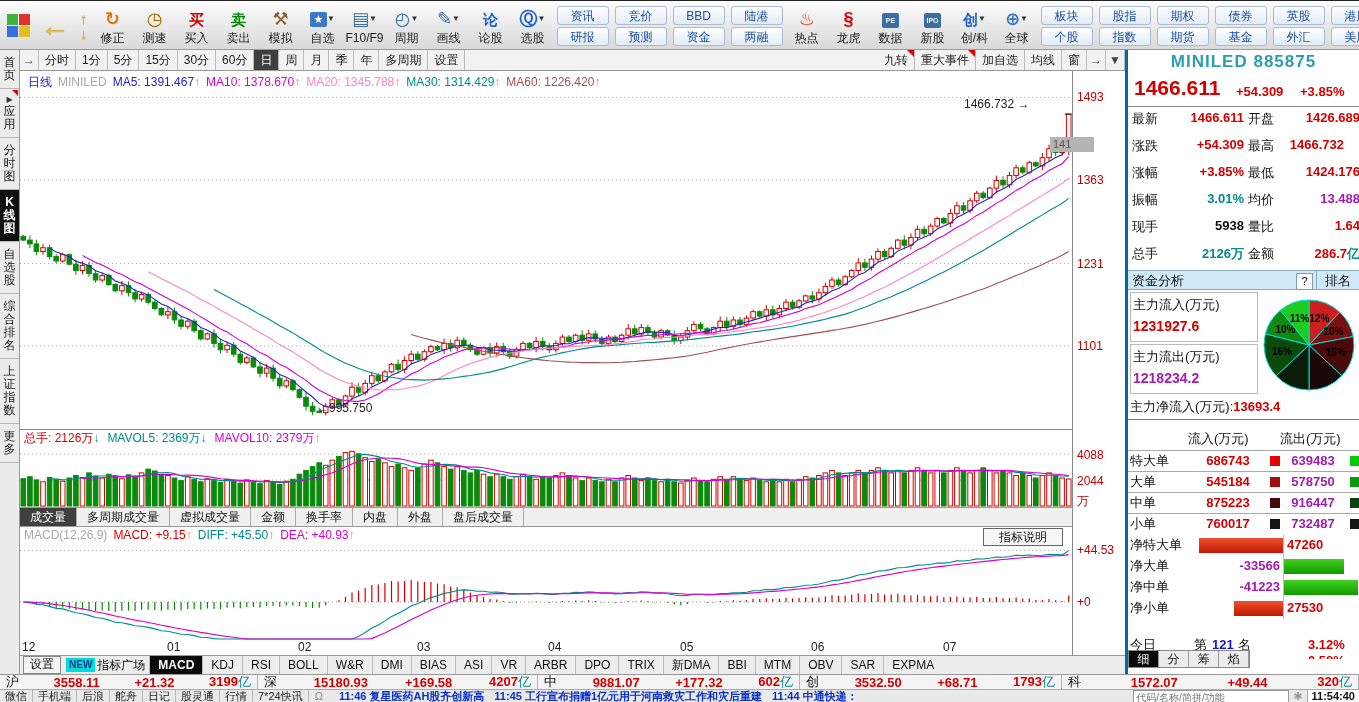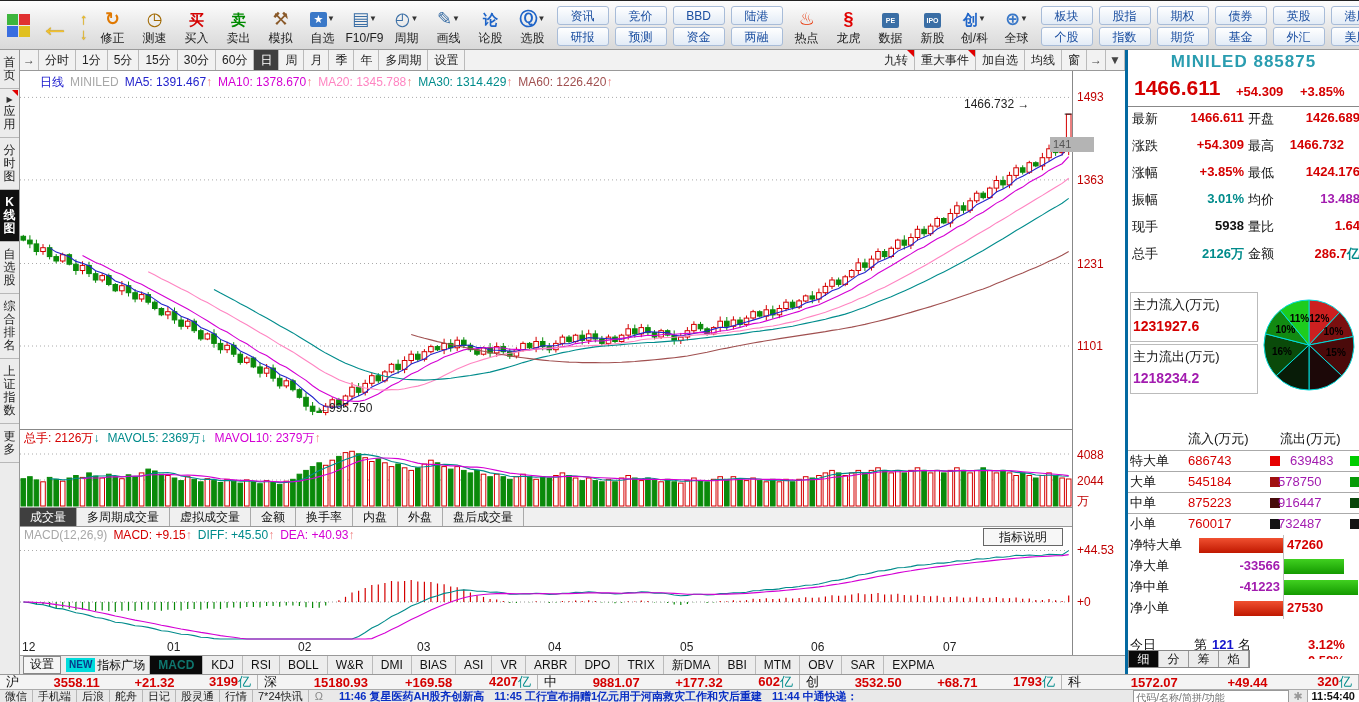--- a/index.html
+++ b/index.html
@@ -32,21 +32,21 @@
   .pb-right{margin-left:auto;display:flex}
   .badge::after{content:"";position:absolute;right:0;top:0;border-left:7px solid transparent;border-top:7px solid #e00000}
   
   #sidebar{position:absolute;left:0;top:50px;width:20px;height:624px;background:#ececec;border-right:1px solid #999;box-sizing:border-box}
   .sb-item{width:100%;text-align:center;font-size:12px;line-height:13px;color:#222;border-bottom:1px solid #b8b8b8;padding:6px 0;white-space:pre-line;cursor:pointer;box-sizing:border-box;position:relative}
   .sb-item.sel{background:#101010;color:#fff;font-weight:bold}
   .sb-ic{font-size:8px;color:#333;line-height:10px}
   .sb-item .corner::after{content:"";position:absolute;right:1px;top:1px;border-left:6px solid transparent;border-top:6px solid #e00000}
   
   #center{position:absolute;left:20px;top:71px;width:1105px;height:603px;background:#fff}
-  #kline-header{position:absolute;left:0;top:0;width:1048px;height:22px;line-height:22px;padding-left:20px;white-space:nowrap;overflow:hidden;font-size:12px}
+  #kline-header{position:absolute;left:0;top:0;width:1048px;height:22px;line-height:22px;padding-left:8px;white-space:nowrap;overflow:hidden;font-size:12px}
   #kline-header span{margin-right:6px}
   #kline-svg{position:absolute;left:0;top:22px}
   #vol-svg{position:absolute;left:0;top:358px}
   #macd-svg{position:absolute;left:0;top:473px}
   #axis-strip{position:absolute;left:1052px;top:0;width:53px;height:584px;border-left:1px solid #888;box-sizing:border-box}
   .ax{position:absolute;left:1057px;font-size:12px;color:#c00000;white-space:nowrap}
   #vol-header{position:absolute;left:4px;top:358px;height:18px;line-height:18px;font-size:12px;white-space:nowrap}
   #vol-header span{margin-right:8px}
   #vol-tabs{position:absolute;left:0;top:436px;width:1052px;height:20px;background:#f0f0f0;border-top:1px solid #999;border-bottom:1px solid #999;box-sizing:border-box;display:flex}
   .vt{padding:0 10px;line-height:18px;font-size:12px;border-right:1px solid #aaa;cursor:pointer;white-space:nowrap}
@@ -55,21 +55,21 @@
   #macd-header span{margin-right:6px}
   #macd-info{position:absolute;left:963px;top:457px;width:80px;height:18px;line-height:16px;text-align:center;font-size:12px;
     background:#f7f7f7;border:1px solid #666;box-sizing:border-box;cursor:pointer}
   #month-axis{position:absolute;left:0;top:569px;width:1052px;height:15px;font-size:12px;color:#222}
   .mo{position:absolute;top:0}
   #ind-tabs{position:absolute;left:0;top:584px;width:1105px;height:19px;background:#ededed;border-top:1px solid #999;box-sizing:border-box;display:flex;align-items:center;overflow:hidden}
   .it-btn{margin:0 3px;padding:0 6px;height:16px;line-height:15px;font-size:12px;border:1px solid #888;background:#f5f5f5;cursor:pointer;white-space:nowrap}
   .it-new{background:#00dcdc;color:#083a8a;font-weight:bold;font-size:10px;padding:0 3px;height:14px;line-height:14px;margin:0 2px;cursor:pointer}
   .it-plaza{font-size:12px;margin-right:4px;cursor:pointer}
   .it-tab{padding:0 8px;line-height:18px;font-size:12px;border-left:1px solid #bbb;cursor:pointer;white-space:nowrap}
-  .it-tab.sel{background:#0a0a0a;color:#0f766e;font-weight:bold}
+  .it-tab.sel{background:#0a0a0a;color:#ffffff;font-weight:bold}
   .marker{position:absolute;font-size:12px;color:#222;white-space:nowrap}
   #price-tag{position:absolute;left:1030px;top:66px;width:44px;height:15px;line-height:15px;background:#b4b4b4;color:#555;font-size:11px;padding-left:3px;box-sizing:border-box;overflow:hidden}
   
   #rightpanel{position:absolute;left:1125px;top:50px;width:234px;height:624px;background:#fff;border-left:3px solid #0369a1;box-sizing:border-box;overflow:hidden}
   .rp{position:absolute;box-sizing:border-box}
   #rp-title{left:0;top:2px;width:100%;text-align:center;font-size:17px;font-weight:bold;color:#2a9db0;letter-spacing:1px}
   #rp-price{left:6px;top:26px;font-size:21px;font-weight:bold;color:#d40000}
   #rp-chg{left:108px;top:34px;font-size:13px;font-weight:bold;color:#d40000}
   #rp-pct{left:172px;top:34px;font-size:13px;font-weight:bold;color:#d40000}
   #rp-sep1{left:0;top:56px;width:100%;border-top:1px solid #888}
@@ -81,21 +81,21 @@
   #rp-help{position:absolute;right:46px;top:2px;width:15px;height:15px;border:1px solid #8899aa;background:#fbfbfb;text-align:center;line-height:14px;font-size:11px;cursor:pointer}
   #rp-rankbtn{position:absolute;right:0;top:0;width:42px;height:19px;border-left:1px solid #8aa8c0;text-align:center;line-height:19px;cursor:pointer}
   .flowbox{left:2px;width:128px;height:50px;border:1px solid #bbb;padding:2px 2px}
   .flowbox .fl{font-size:13px;color:#111;line-height:20px}
   .flowbox .fv{font-size:14px;font-weight:bold;line-height:22px}
   #rp-netline{left:0;top:346px;width:100%;height:24px;border-bottom:1px solid #777;font-size:13px;line-height:22px;padding-left:2px}
   #rp-netline b{color:#d40000;font-size:13px}
   .ft-hdr{position:absolute;top:379px;height:20px;font-size:13px;color:#111;line-height:20px}
   .ft-row{position:absolute;left:0;width:234px;height:21px;border-top:1px solid #aaa;font-size:13px;line-height:20px}
   .ft-label{position:absolute;left:2px}
-  .ft-val{position:absolute;font-weight:normal;text-align:left;white-space:nowrap}
+  .ft-val{position:absolute;font-weight:bold;text-align:center;white-space:nowrap}
   .sq{position:absolute;top:5px;width:10px;height:10px}
   .net-row{position:absolute;left:0;width:234px;height:21px;font-size:13px;line-height:20px}
   .net-bar{position:absolute;top:3px;height:15px}
   .bar-red{background:linear-gradient(#f05030,#c01800)}
   .bar-green{background:linear-gradient(#40d020,#149a00)}
   .net-val{position:absolute;font-weight:bold;font-size:13px}
   #net-divider{position:absolute;left:155px;top:485px;width:1px;height:84px;background:#c0c0c0}
   #rank-hdr{left:0;top:569px;width:234px;height:17px;background:#d6d6d6;border-top:1px solid #999;border-bottom:1px solid #999;font-size:13px;line-height:16px}
   .rk{position:absolute;top:0}
   #rank-row1{left:0;top:587px;width:234px;height:16px;font-size:13px;line-height:15px}
@@ -1058,20 +1058,25 @@
         <span class="q-v green" style="top: 141px; left: 164px; width: 68px;">13.488</span>
         <span class="q-l" style="top: 168px; left: 4px;">现手</span>
         <span class="q-v blk" style="top: 168px; left: 46px; width: 70px;">5938</span>
         <span class="q-l" style="top: 168px; left: 120px;">量比</span>
         <span class="q-v red" style="top: 168px; left: 164px; width: 68px;">1.64</span>
         <span class="q-l" style="top: 195px; left: 4px;">总手</span>
         <span class="q-v teal" style="top: 195px; left: 46px; width: 70px;">2126<span class="teal">万</span></span>
         <span class="q-l" style="top: 195px; left: 120px;">金额</span>
         <span class="q-v red" style="top: 195px; left: 164px; width: 68px;">286.7<span class="teal">亿</span></span>
       </div>
+    <div class="rp" id="rp-fundhdr">
+      <span class="t">资金分析</span>
+      <span id="rp-help">?</span>
+      <span id="rp-rankbtn">排名</span>
+    </div>
     <div class="rp flowbox" style="top:242px">
       <div class="fl">主力流入(万元)</div>
       <div class="fv red">1231927.6</div>
     </div>
     <div class="rp flowbox" style="top:294px">
       <div class="fl">主力流出(万元)</div>
       <div class="fv green">1218234.2</div>
     </div>
     <svg class="rp" id="rp-pie" width="96" height="96" style="left:133px;top:247px">
         <path d="M48,48L48.0,3.0A45,45 0 0 1 78.8,15.2Z" fill="#cc2020" stroke="#00dcdc" stroke-width="1"></path>
@@ -1082,28 +1087,31 @@
         <text x="74.8" y="58.8" font-size="10" font-weight="bold" fill="#000" text-anchor="middle">15%</text>
         <path d="M48,48L80.8,78.8A45,45 0 0 1 48.0,93.0Z" fill="#1c0808" stroke="#00dcdc" stroke-width="1"></path>
         <path d="M48,48L48.0,93.0A45,45 0 0 1 15.2,78.8Z" fill="#081c08" stroke="#00dcdc" stroke-width="1"></path>
         <path d="M48,48L15.2,78.8A45,45 0 0 1 4.4,36.8Z" fill="#0a4a0a" stroke="#00dcdc" stroke-width="1"></path>
         <text x="21.0" y="57.9" font-size="10" font-weight="bold" fill="#000" text-anchor="middle">16%</text>
         <path d="M48,48L4.4,36.8A45,45 0 0 1 19.3,13.3Z" fill="#128a12" stroke="#00dcdc" stroke-width="1"></path>
         <text x="24.4" y="36.1" font-size="10" font-weight="bold" fill="#000" text-anchor="middle">10%</text>
         <path d="M48,48L19.3,13.3A45,45 0 0 1 48.0,3.0Z" fill="#1ecc1e" stroke="#00dcdc" stroke-width="1"></path>
         <text x="38.5" y="24.7" font-size="10" font-weight="bold" fill="#000" text-anchor="middle">11%</text>
       </svg>
+    <div class="rp" id="rp-netline">
+      <span>主力净流入(万元):</span><b>13693.4</b>
+    </div>
     <div id="rp-flowtable">
         <div class="ft-hdr" style="left: 60px;">流入(万元)</div>
         <div class="ft-hdr" style="left: 152px;">流出(万元)</div>
         <div class="ft-row" style="top: 400px; position: absolute;">
           <span class="ft-label">特大单</span>
           <span class="ft-val red" style="left: 60px; width: 80px;">686743</span>
           <span class="sq" style="left: 142px; background: rgb(230, 0, 0);"></span>
-          <span class="ft-val green" style="left: 162px; width: 70px;">639483</span>
+          <span class="ft-val green" style="left: 150px; width: 70px;">639483</span>
           <span class="sq" style="left: 222px; background: rgb(0, 204, 0);"></span>
         </div>
         <div class="ft-row" style="top: 421px; position: absolute;">
           <span class="ft-label">大单</span>
           <span class="ft-val red" style="left: 60px; width: 80px;">545184</span>
           <span class="sq" style="left: 142px; background: rgb(160, 16, 16);"></span>
           <span class="ft-val green" style="left: 150px; width: 70px;">578750</span>
           <span class="sq" style="left: 222px; background: rgb(8, 154, 8);"></span>
         </div>
         <div class="ft-row" style="top: 442px; position: absolute;">

